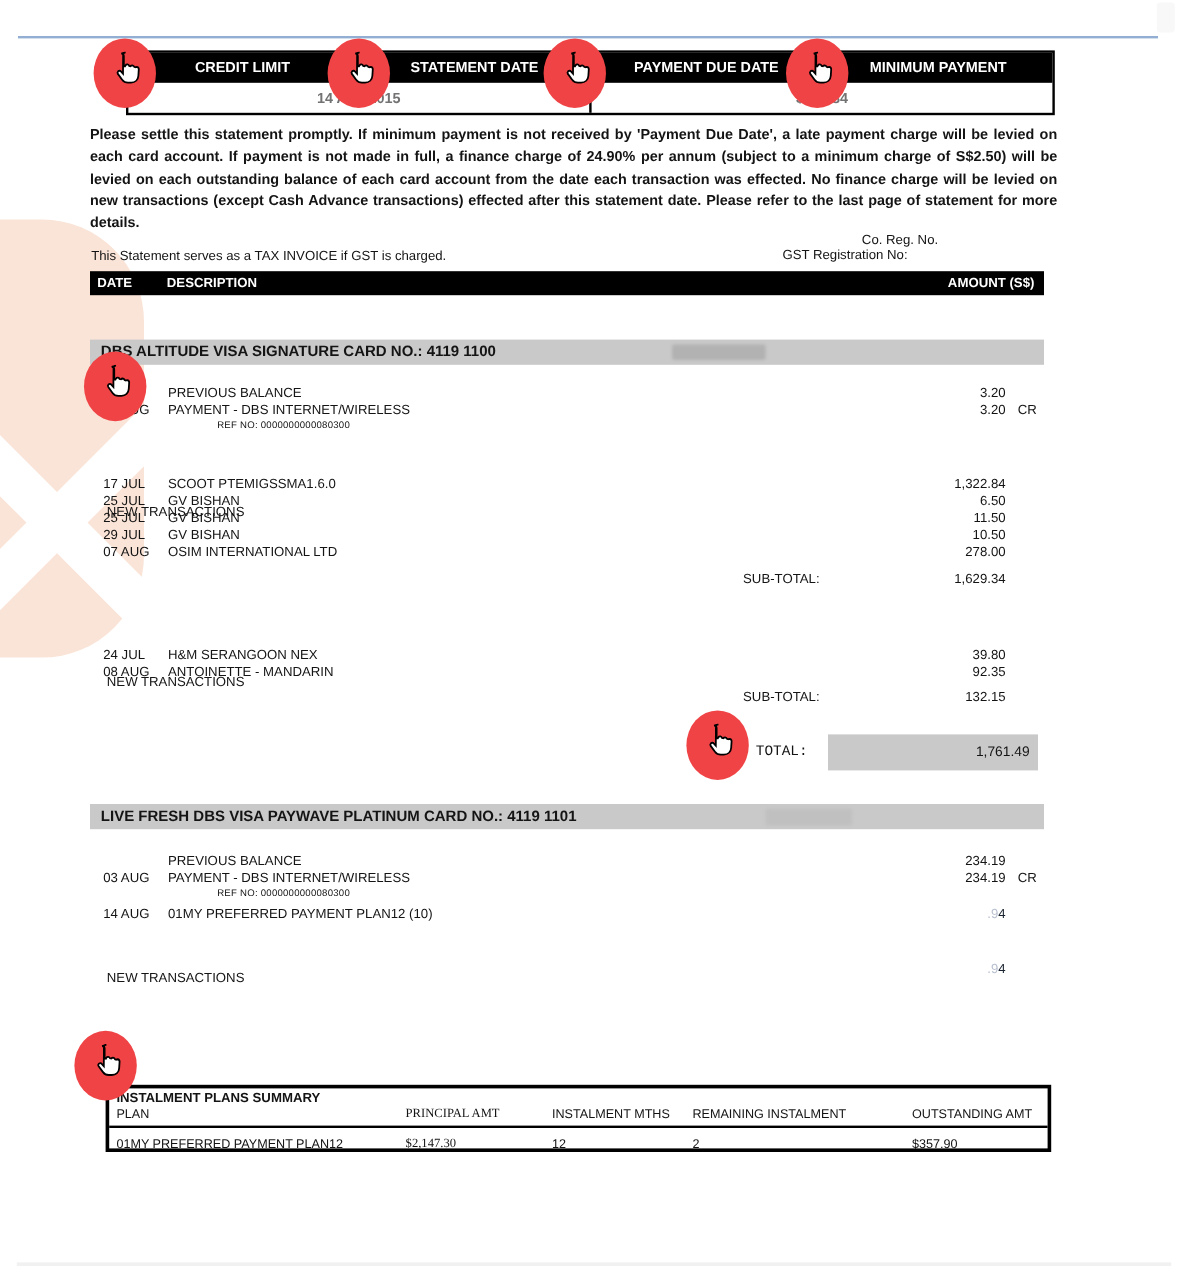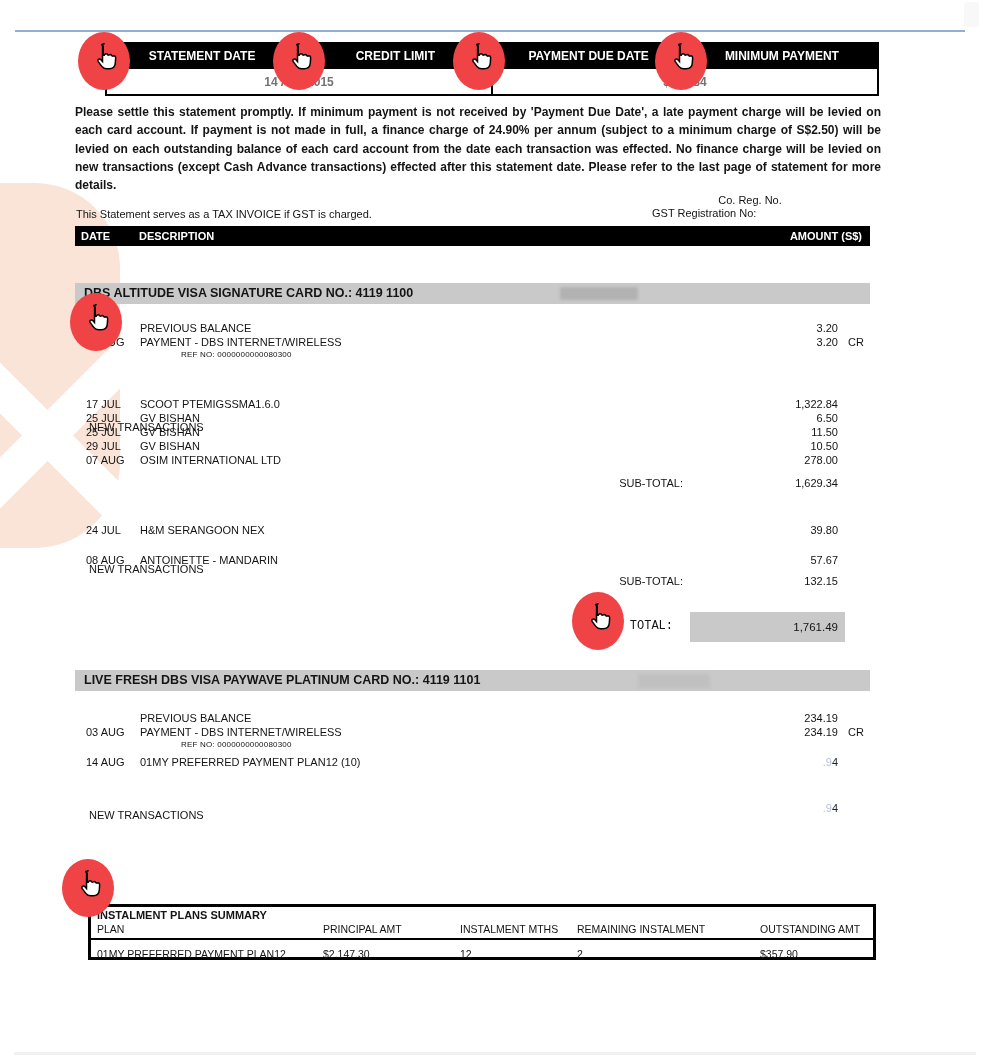--- a/index.html
+++ b/index.html
@@ -47,30 +47,30 @@
   .trow .d{position:absolute;left:11px;}
   .trow .ds{position:absolute;left:65px;}
   .trow .a{position:absolute;right:32px;}
   .trow .cr{position:absolute;right:6px;}
   .trow .stl{position:absolute;right:187px;}
   .trow .ref{position:absolute;left:65px;font-size:8px;letter-spacing:.2px;padding-left:41px;}
   .faint{color:#b9c0cf;}
   .dark4{color:#1a2430;}
   
   .totlabel{position:absolute;left:610px;top:619px;width:63px;text-align:right;font-size:12px;z-index:10;font-family:Liberation Mono, monospace;}
-  .totbox{position:absolute;left:690px;top:612px;width:155px;height:30px;background:#c9c9c9;z-index:10;}
+  .totbox{position:absolute;left:690px;top:612px;width:175px;height:30px;background:#c9c9c9;z-index:10;}
   .totbox span{display:block;text-align:right;line-height:30px;padding-right:7px;font-size:11.5px;}
   
   .insttable{position:absolute;left:88px;top:904px;width:788px;height:56px;border:3px solid #000;
              box-sizing:border-box;z-index:10;background:#fff;}
   .insttable .title{position:absolute;left:6px;top:2px;font-weight:bold;font-size:11px;white-space:nowrap;}
   .insttable .ihead{position:absolute;top:16px;font-size:10.5px;white-space:nowrap;}
   .insttable .divider{position:absolute;left:0;right:0;top:31px;border-top:2px solid #000;}
   .insttable .ival{position:absolute;top:41px;font-size:10.5px;white-space:nowrap;}
-  .c0{left:6px;} .c1{left:232px;} .c2{left:369px;} .c3{left:486px;} .c4{left:669px;}
+  .c0{left:6px;} .c1{left:247px;font-family:Liberation Serif, serif;} .c2{left:369px;} .c3{left:486px;} .c4{left:669px;}
   
   .hand{position:absolute;width:52px;height:58px;background:#f04345;border-radius:50%;
         display:flex;align-items:center;justify-content:center;z-index:30;}
   .hand svg{transform:translateY(-3px);}
 </style>
 </head>
 <body>
 
 <div>
 
@@ -79,22 +79,22 @@
   <svg class="watermark" width="130" height="380" viewBox="0 0 130 380">
     <rect x="-250" y="5" width="370" height="365" rx="85" fill="#fae4d7"></rect>
     <g stroke="#ffffff" stroke-width="36" stroke-linecap="round">
       <line x1="-70" y1="140" x2="165" y2="375"></line>
       <line x1="165" y1="140" x2="-70" y2="375"></line>
     </g>
   </svg>
 
   <div class="summary">
     <div class="sum-row">
+      <div class="sum-cell h">CREDIT LIMIT</div>
       <div class="sum-cell h">STATEMENT DATE</div>
-      <div class="sum-cell h">CREDIT LIMIT</div>
       <div class="sum-cell h">PAYMENT DUE DATE</div>
       <div class="sum-cell h">MINIMUM PAYMENT</div>
     </div>
     <div class="sum-row">
       <div class="sum-cell v">14 Aug 2015</div>
       <div class="sum-cell v">$202.84</div>
     </div>
   </div>
 
   <div class="notice">Please settle this statement promptly. If minimum payment is not received by 'Payment Due Date', a late payment charge will be levied on each card account. If payment is not made in full, a finance charge of 24.90% per annum (subject to a minimum charge of S$2.50) will be levied on each outstanding balance of each card account from the date each transaction was effected. No finance charge will be levied on new transactions (except Cash Advance transactions) effected after this statement date. Please refer to the last page of statement for more details.</div>
@@ -157,29 +157,29 @@
     <span class="a">278.00</span>
   </div>
   <div class="trow" style="top:477px;">
     <span class="stl">SUB-TOTAL:</span>
     <span class="a">1,629.34</span>
   </div>
 
   <div class="trow" style="top:525px;">
     <span class="hd">NEW TRANSACTIONS</span>
   </div>
-  <div class="trow" style="top:524px;">
+  <div class="trow" style="top:540px;">
     <span class="d">24 JUL</span>
     <span class="ds">H&amp;M SERANGOON NEX</span>
     <span class="a">39.80</span>
   </div>
   <div class="trow" style="top:554px;">
     <span class="d">08 AUG</span>
     <span class="ds">ANTOINETTE - MANDARIN</span>
-    <span class="a">57.67</span>
+    <span class="a">92.35</span>
   </div>
   <div class="trow" style="top:575px;">
     <span class="stl">SUB-TOTAL:</span>
     <span class="a">132.15</span>
   </div>
 
   <div class="totlabel">TOTAL:</div>
   <div class="totbox">
     <span>1,761.49</span>
   </div>

